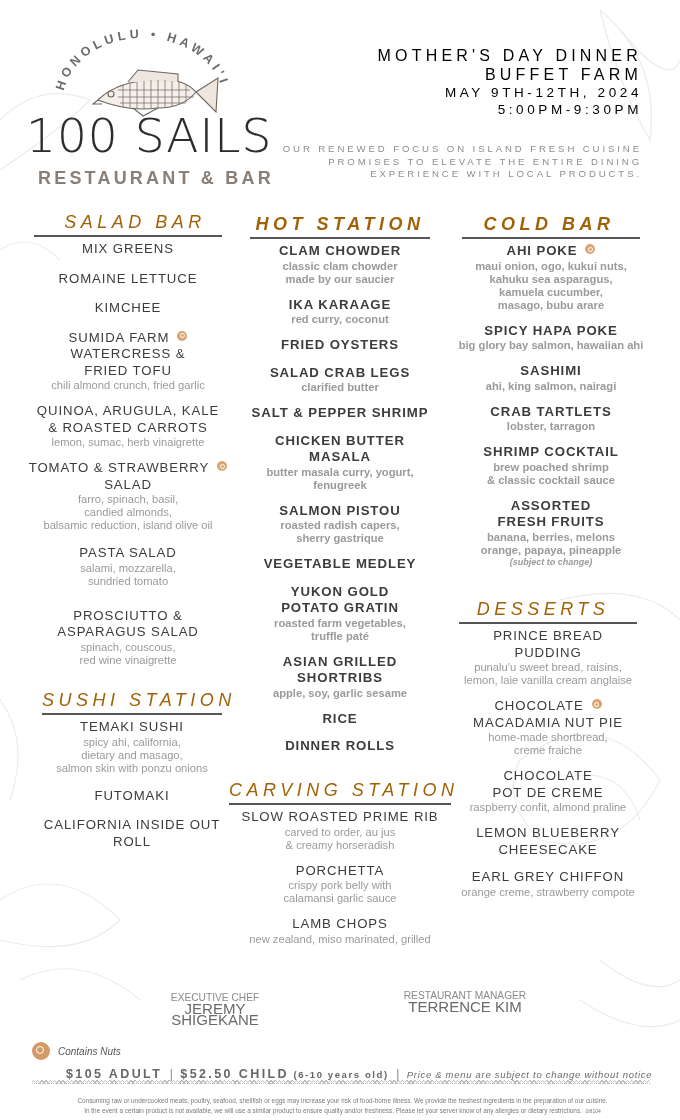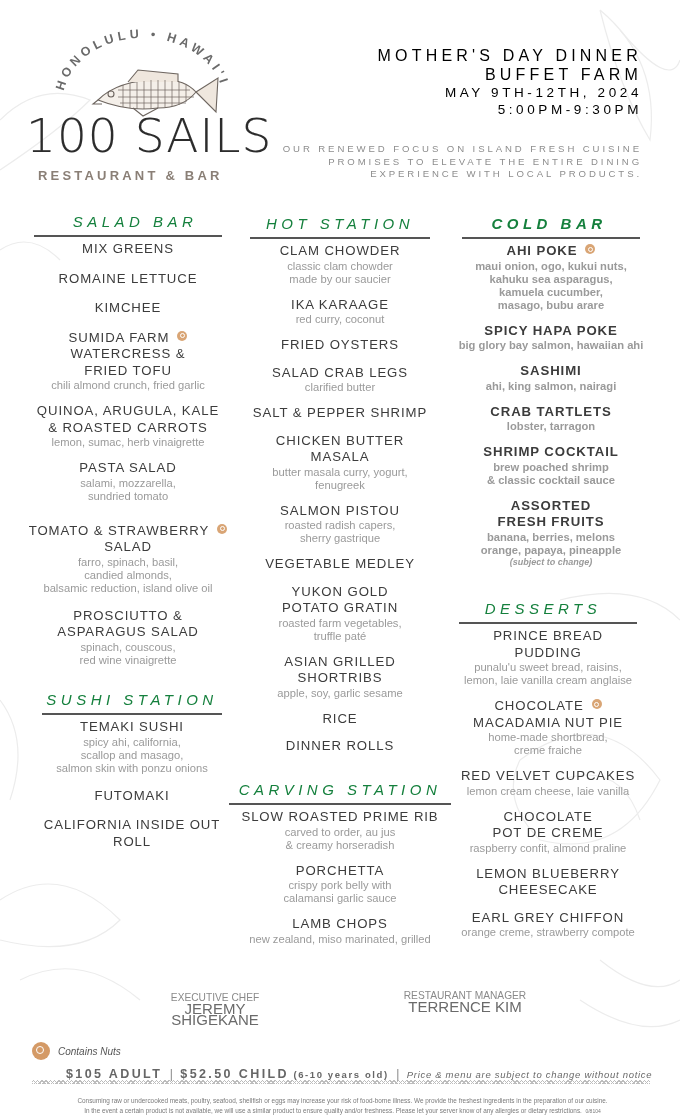--- a/index.html
+++ b/index.html
@@ -12,36 +12,36 @@
   .logo { position: absolute; left: 18px; top: 20px; width: 250px; height: 150px; }
   .logo svg { position: absolute; left: 0; top: 0; }
   .logo-title {
     position: absolute; left: 8px; top: 92px; width: 250px;
     font-family: "DejaVu Sans", sans-serif; font-weight: 200; font-size: 47px;
     letter-spacing: 1px; color: #2c2c2c; line-height: 1; -webkit-text-stroke: 0.1px;
     font-stretch: condensed;
   }
   .logo-sub {
     position: absolute; left: 20px; top: 148px; width: 230px;
-    font-size: 13px; font-weight: bold; letter-spacing: 3.2px; color: #8a7f76; white-space: nowrap;
+    font-size: 18px; font-weight: bold; letter-spacing: 3.2px; color: #8a7f76; white-space: nowrap;
   }
 
   .event { position: absolute; right: 38px; top: 46px; text-align: right; color: #000000; }
   .event .l1, .event .l2 { font-size: 16px; letter-spacing: 4.2px; line-height: 19px; }
   .event .l3, .event .l4 { font-size: 13.5px; letter-spacing: 3.6px; line-height: 17px; }
 
   .tagline {
     position: absolute; right: 38px; top: 143px; text-align: right;
     font-size: 9.6px; letter-spacing: 2.9px; line-height: 12.5px; color: #8d8d8d;
   }
 
   
   .section { position: absolute; text-align: center; }
   .section-title {
-    font-size: 15px; font-style: italic; letter-spacing: 4.5px; color: #15803d;
+    font-size: 18px; font-style: italic; letter-spacing: 4.5px; color: #a16207;
     line-height: 24px; padding-bottom: 1px;
   }
   .section-rule { height: 2px; background: #555; margin: 0 auto 4px auto; }
 
   .item { margin-bottom: 11px; }
   .item-name {
     font-size: 13.2px; letter-spacing: 0.9px; color: #3c3c3c; line-height: 16.5px;
   }
   .item-desc {
     font-size: 11.2px; color: #9a9a9a; line-height: 13px;
@@ -166,59 +166,59 @@
     <div class="item-name"><span>SUMIDA FARM</span><span class="nut"></span></div>
     <div class="item-name">WATERCRESS &amp;</div>
     <div class="item-name">FRIED TOFU</div>
     <div class="item-desc">chili almond crunch, fried garlic</div>
   </div>
   <div class="item">
     <div class="item-name" style="white-space:nowrap; margin-left:-10px; margin-right:-10px;">QUINOA, ARUGULA, KALE</div>
     <div class="item-name">&amp; ROASTED CARROTS</div>
     <div class="item-desc">lemon, sumac, herb vinaigrette</div>
   </div>
-  <div class="item" style="margin-bottom:20px;">
-    <div class="item-name">PASTA SALAD</div>
-    <div class="item-desc">salami, mozzarella,</div>
-    <div class="item-desc">sundried tomato</div>
-  </div>
   <div class="item" style="margin-bottom:13px;">
     <div class="item-name" style="white-space:nowrap; margin-left:-20px; margin-right:-20px;"><span>TOMATO &amp; STRAWBERRY</span><span class="nut"></span></div>
     <div class="item-name">SALAD</div>
     <div class="item-desc">farro, spinach, basil,</div>
     <div class="item-desc">candied almonds,</div>
     <div class="item-desc" style="white-space:nowrap; margin-left:-20px; margin-right:-20px;">balsamic reduction, island olive oil</div>
   </div>
+  <div class="item" style="margin-bottom:20px;">
+    <div class="item-name">PASTA SALAD</div>
+    <div class="item-desc">salami, mozzarella,</div>
+    <div class="item-desc">sundried tomato</div>
+  </div>
   <div class="item">
     <div class="item-name">PROSCIUTTO &amp;</div>
     <div class="item-name">ASPARAGUS SALAD</div>
     <div class="item-desc">spinach, couscous,</div>
     <div class="item-desc">red wine vinaigrette</div>
   </div>
 </div>
 
 <div class="section" style="left:42px; top:688px; width:180px;">
   <div class="section-title" style="white-space:nowrap;">SUSHI STATION</div>
   <div class="section-rule" style="width:180px;"></div>
   <div class="item" style="margin-bottom:13px;">
     <div class="item-name">TEMAKI SUSHI</div>
     <div class="item-desc">spicy ahi, california,</div>
-    <div class="item-desc">scallop and masago,</div>
+    <div class="item-desc">dietary and masago,</div>
     <div class="item-desc" style="white-space:nowrap; margin-left:-20px; margin-right:-20px;">salmon skin with ponzu onions</div>
   </div>
   <div class="item" style="margin-bottom:13px;">
     <div class="item-name">FUTOMAKI</div>
   </div>
   <div class="item">
     <div class="item-name" style="white-space:nowrap; margin-left:-10px; margin-right:-10px;">CALIFORNIA INSIDE OUT</div>
     <div class="item-name">ROLL</div>
   </div>
 </div>
 
-<div class="section" style="left:250px; top:212px; width:180px;">
+<div class="section" style="left:250px; top:212px; width:180px;font-weight:bold;">
   <div class="section-title" style="white-space:nowrap;">HOT STATION</div>
   <div class="section-rule" style="width:180px;"></div>
   <div class="item">
     <div class="item-name">CLAM CHOWDER</div>
     <div class="item-desc">classic clam chowder</div>
     <div class="item-desc">made by our saucier</div>
   </div>
   <div class="item">
     <div class="item-name">IKA KARAAGE</div>
     <div class="item-desc">red curry, coconut</div>
@@ -328,24 +328,20 @@
     <div class="item-name">PRINCE BREAD</div>
     <div class="item-name">PUDDING</div>
     <div class="item-desc">punalu'u sweet bread, raisins,</div>
     <div class="item-desc" style="white-space:nowrap; margin-left:-20px; margin-right:-20px;">lemon, laie vanilla cream anglaise</div>
   </div>
   <div class="item">
     <div class="item-name"><span>CHOCOLATE</span><span class="nut"></span></div>
     <div class="item-name" style="white-space:nowrap; margin-left:-10px; margin-right:-10px;">MACADAMIA NUT PIE</div>
     <div class="item-desc">home-made shortbread,</div>
     <div class="item-desc">creme fraiche</div>
-  </div>
-  <div class="item">
-    <div class="item-name" style="white-space:nowrap; margin-left:-10px; margin-right:-10px;">RED VELVET CUPCAKES</div>
-    <div class="item-desc" style="white-space:nowrap; margin-left:-10px; margin-right:-10px;">lemon cream cheese, laie vanilla</div>
   </div>
   <div class="item">
     <div class="item-name">CHOCOLATE</div>
     <div class="item-name">POT DE CREME</div>
     <div class="item-desc" style="white-space:nowrap; margin-left:-10px; margin-right:-10px;">raspberry confit, almond praline</div>
   </div>
   <div class="item">
     <div class="item-name">LEMON BLUEBERRY</div>
     <div class="item-name">CHEESECAKE</div>
   </div>

